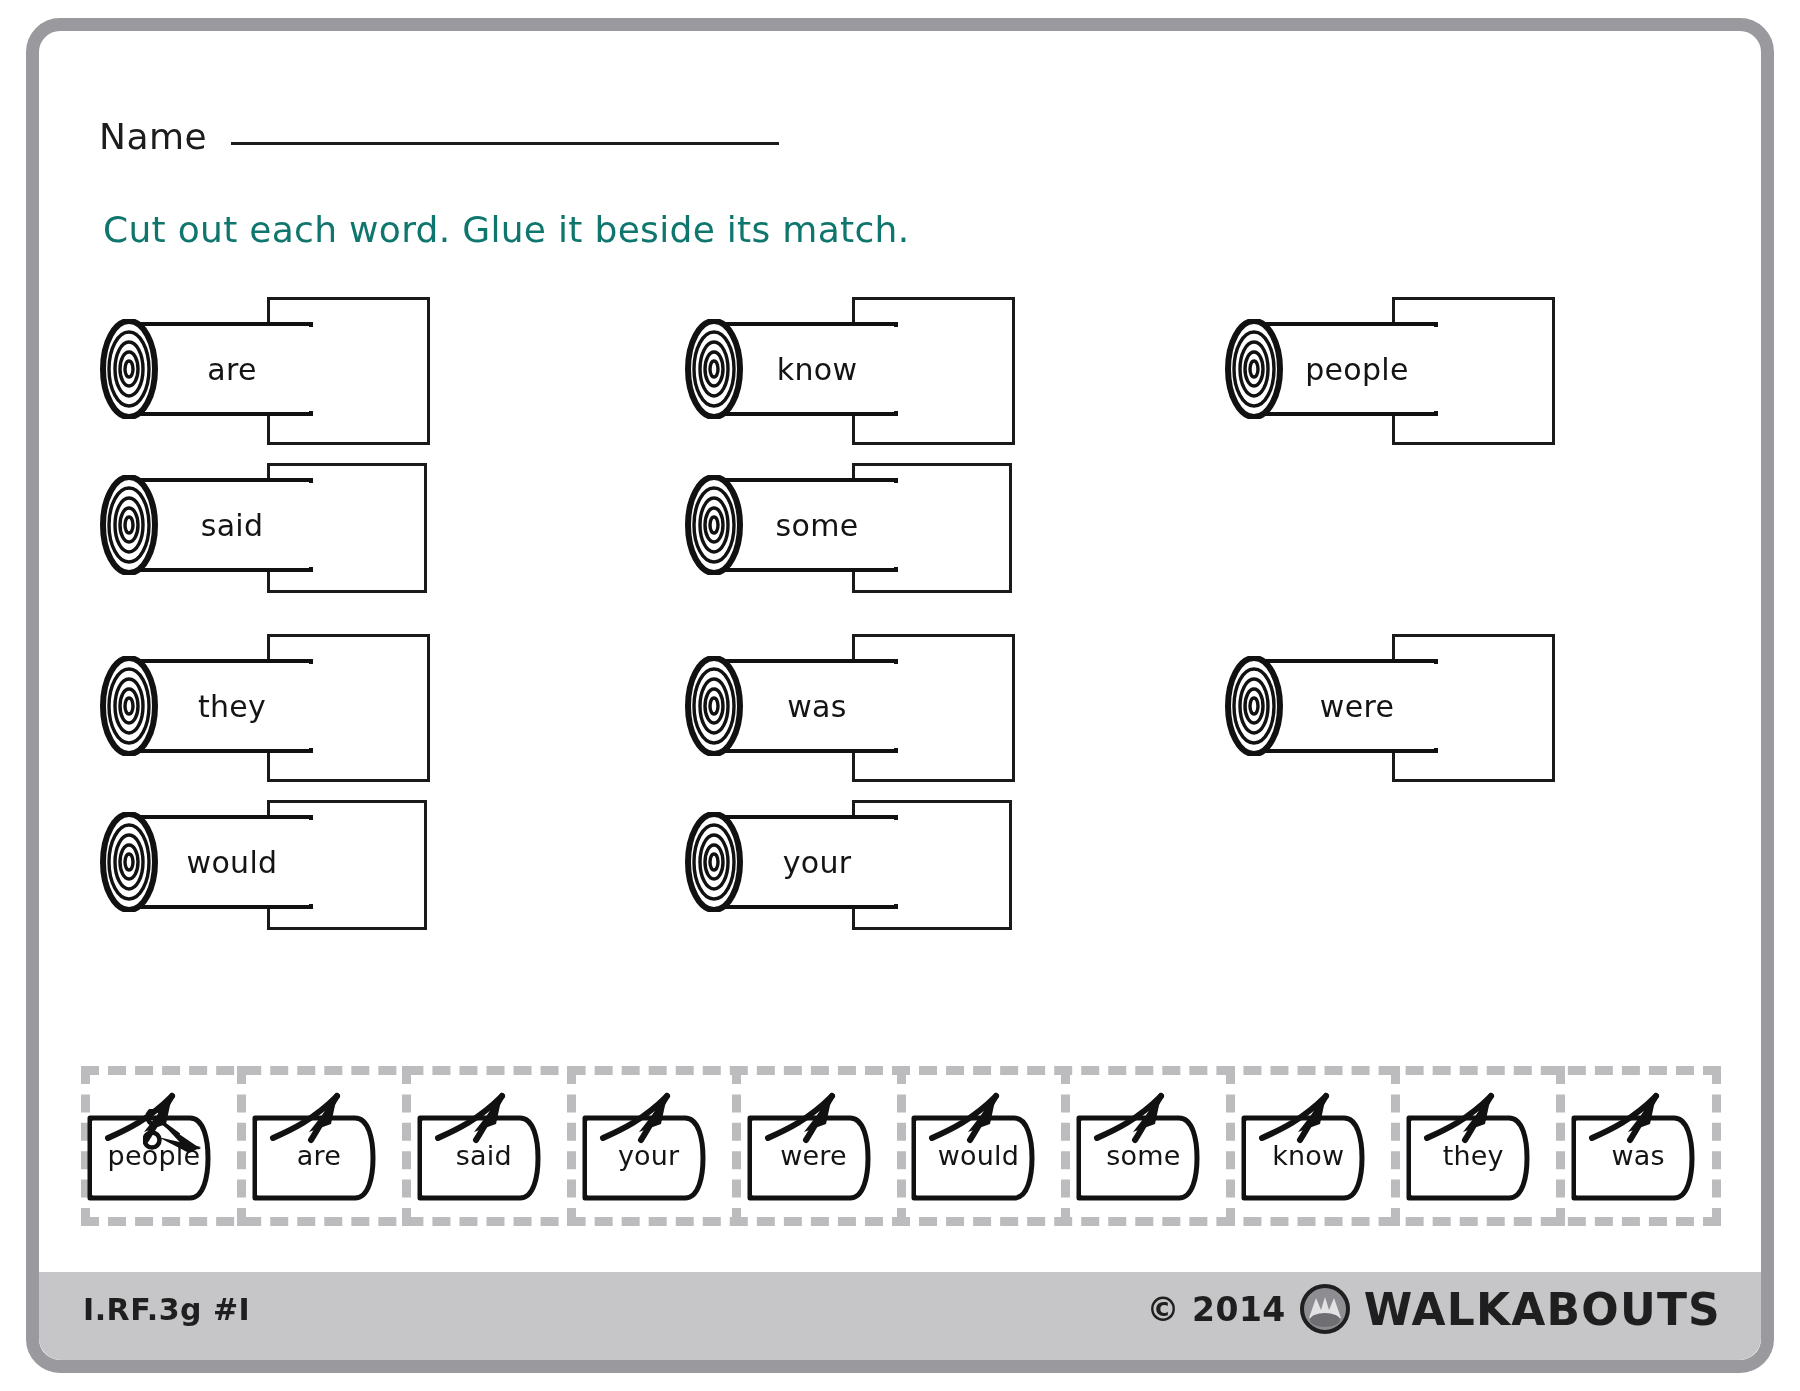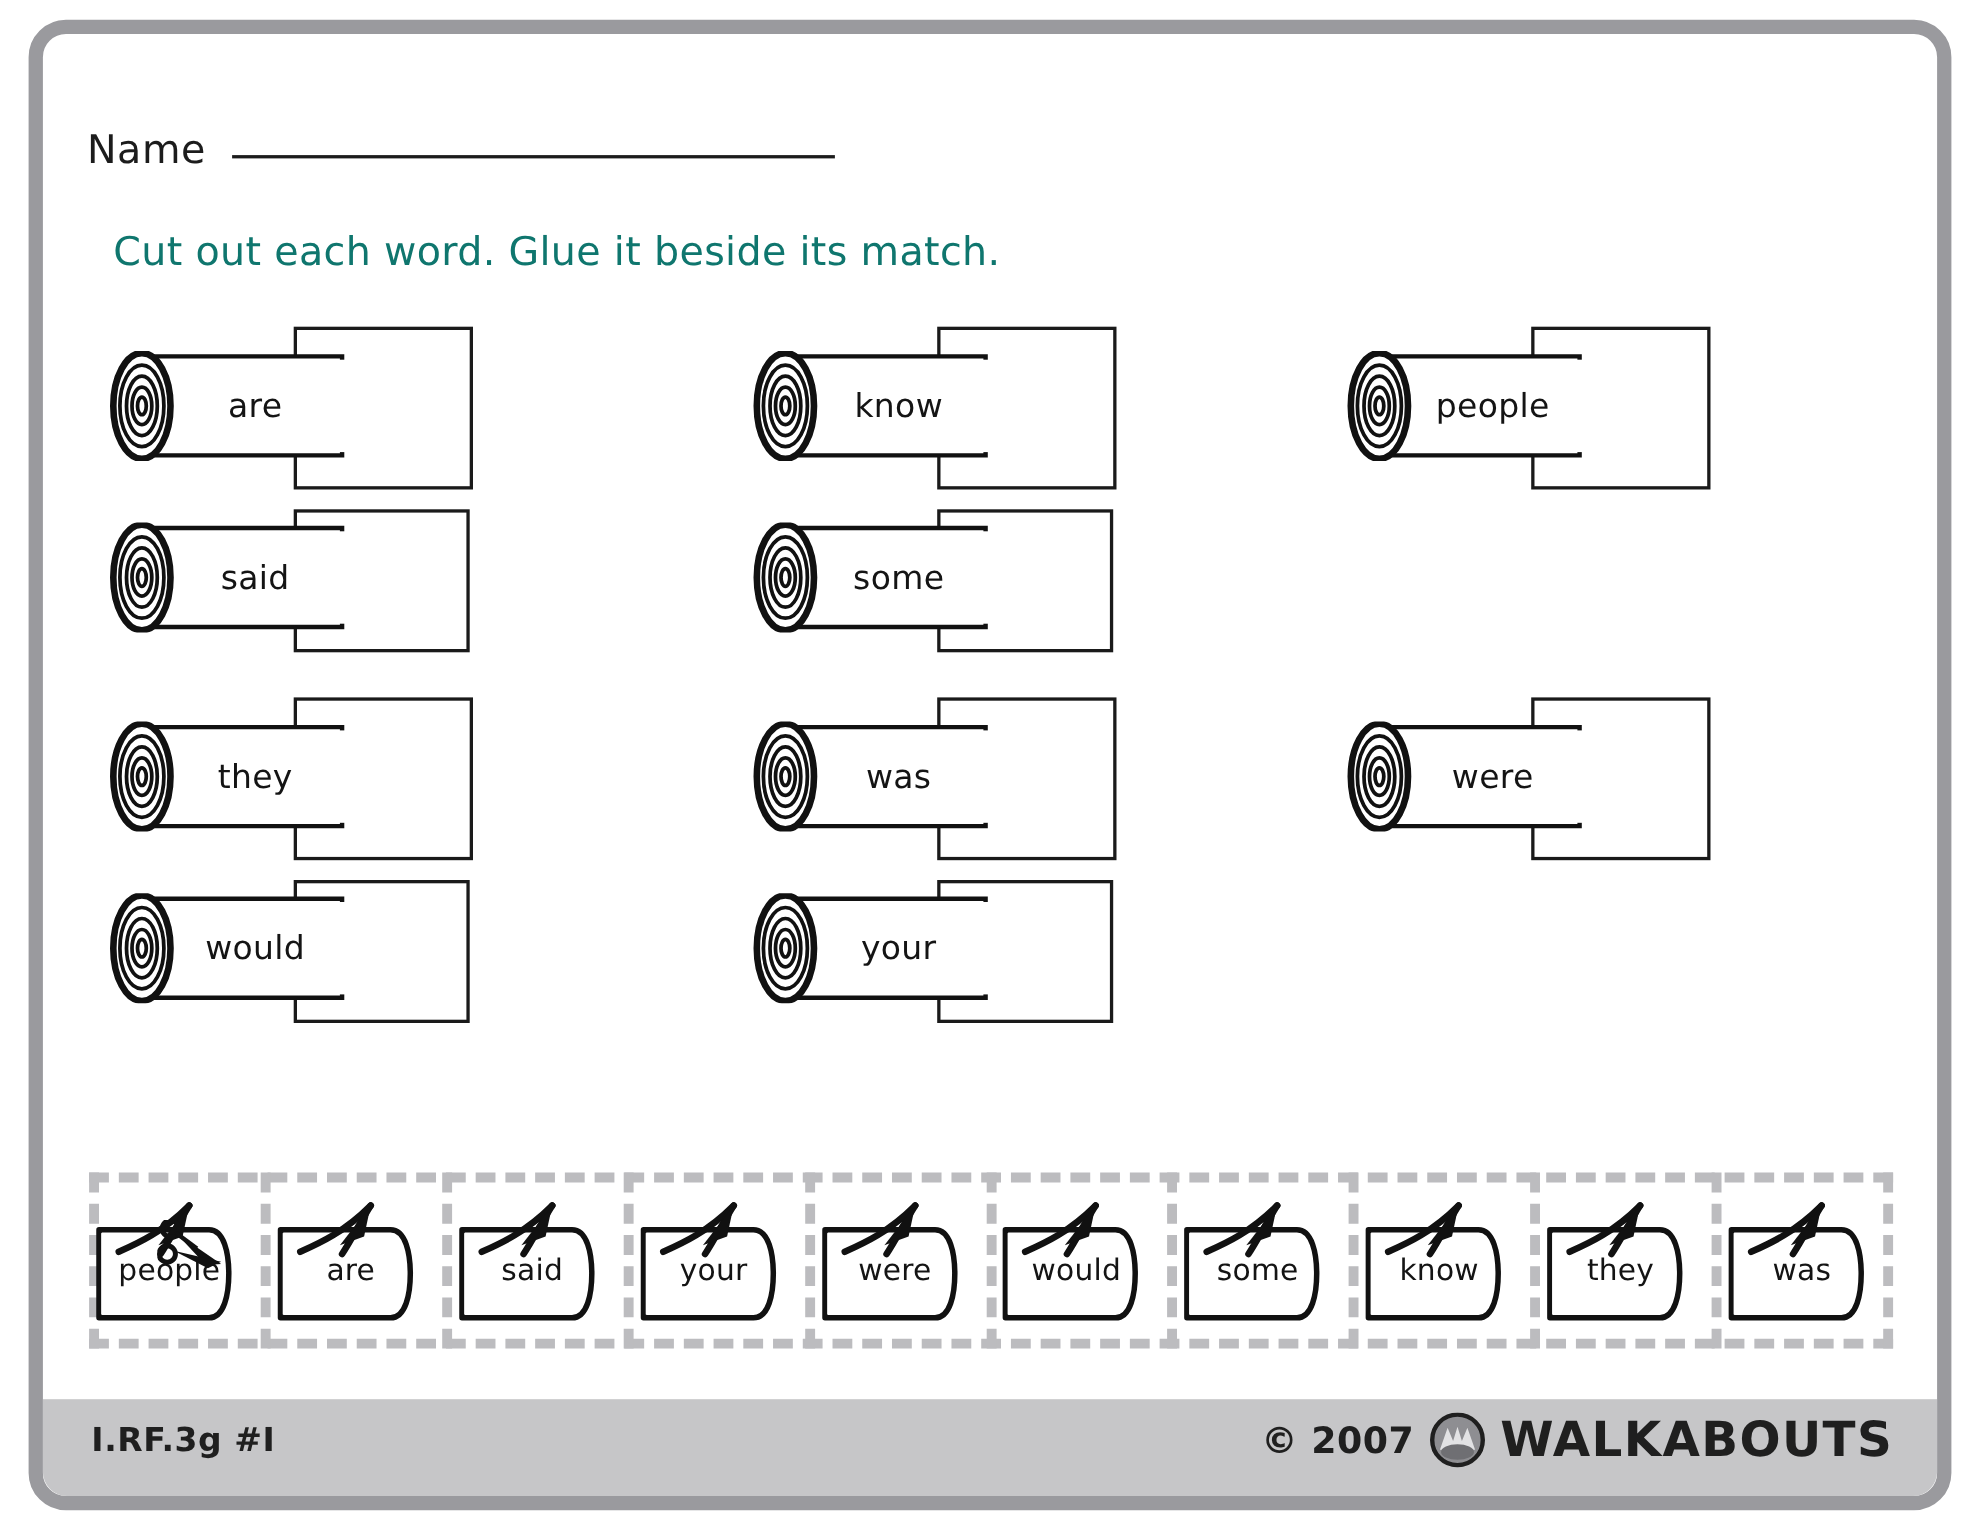--- a/index.html
+++ b/index.html
@@ -29,21 +29,21 @@
   .sheet {
     position: absolute;
     left: 0; top: 0; right: 0; bottom: 0;
     overflow: hidden;
     border-radius: 22px;
   }
 
   
   .name-row {
     position: absolute;
-    left: 40px; top: 85px;
+    left: 60px; top: 85px;
     display: flex; align-items: baseline;
   }
   .name-label {
     font-family: "DejaVu Sans", sans-serif;
     font-size: 36px;
     font-weight: 400;
     color: #1c1c1c;
     letter-spacing: .5px;
   }
   .name-line {
@@ -486,21 +486,21 @@
           <circle cx="9" cy="31" r="7.5" fill="none" stroke="#111" stroke-width="4.5"></circle>
           <path d="M17 12 L58 40 L44 41 Z" fill="#111"></path>
           <path d="M15 28 L58 38 L46 44 Z" fill="#111"></path>
           <path d="M17 12 L36 26" stroke="#111" stroke-width="4" fill="none"></path>
         </svg>
       </div>
 
       <div class="footer">
         <span class="footer-code">I.RF.3g #I</span>
         <span class="footer-brand">
-          <span class="copyright">© 2007</span>
+          <span class="copyright">© 2014</span>
           <span style="display:inline-flex;">
             <svg width="50" height="50" viewBox="0 0 50 50">
               <circle cx="25" cy="25" r="23" fill="#8e8e92" stroke="#1f1f1f" stroke-width="4"></circle>
               <path d="M9 34 L16 14 L21 26 L25 13 L29 26 L34 14 L41 34 Z" fill="#e2e2e4"></path>
               <ellipse cx="25" cy="36" rx="15" ry="7" fill="#6f6f73"></ellipse>
             </svg>
           </span>
           <span class="brand-name">WALKABOUTS</span>
         </span>
       </div>

